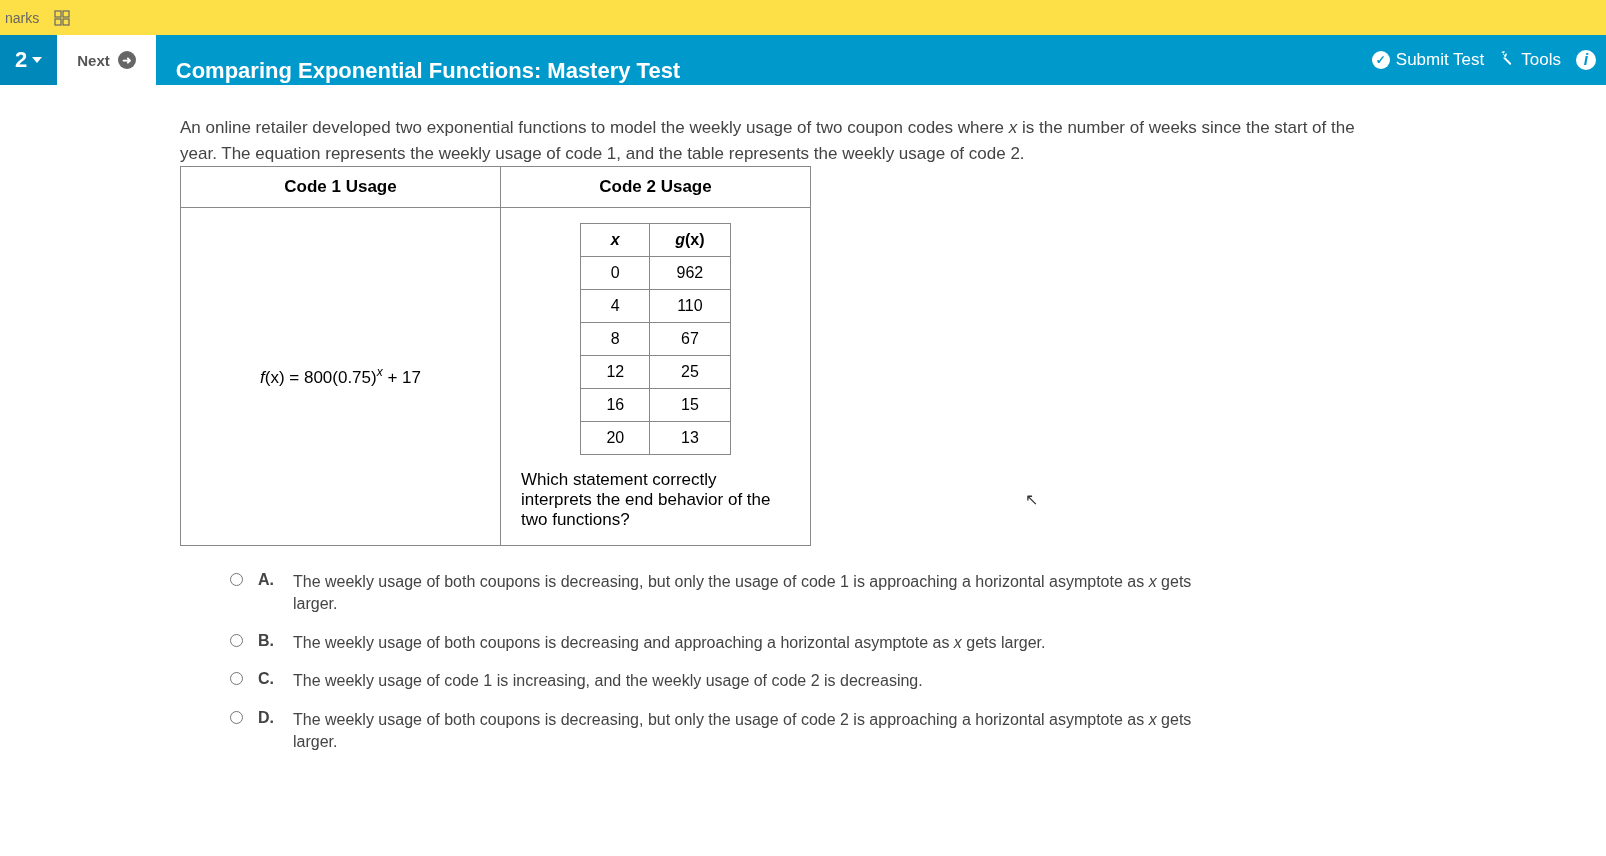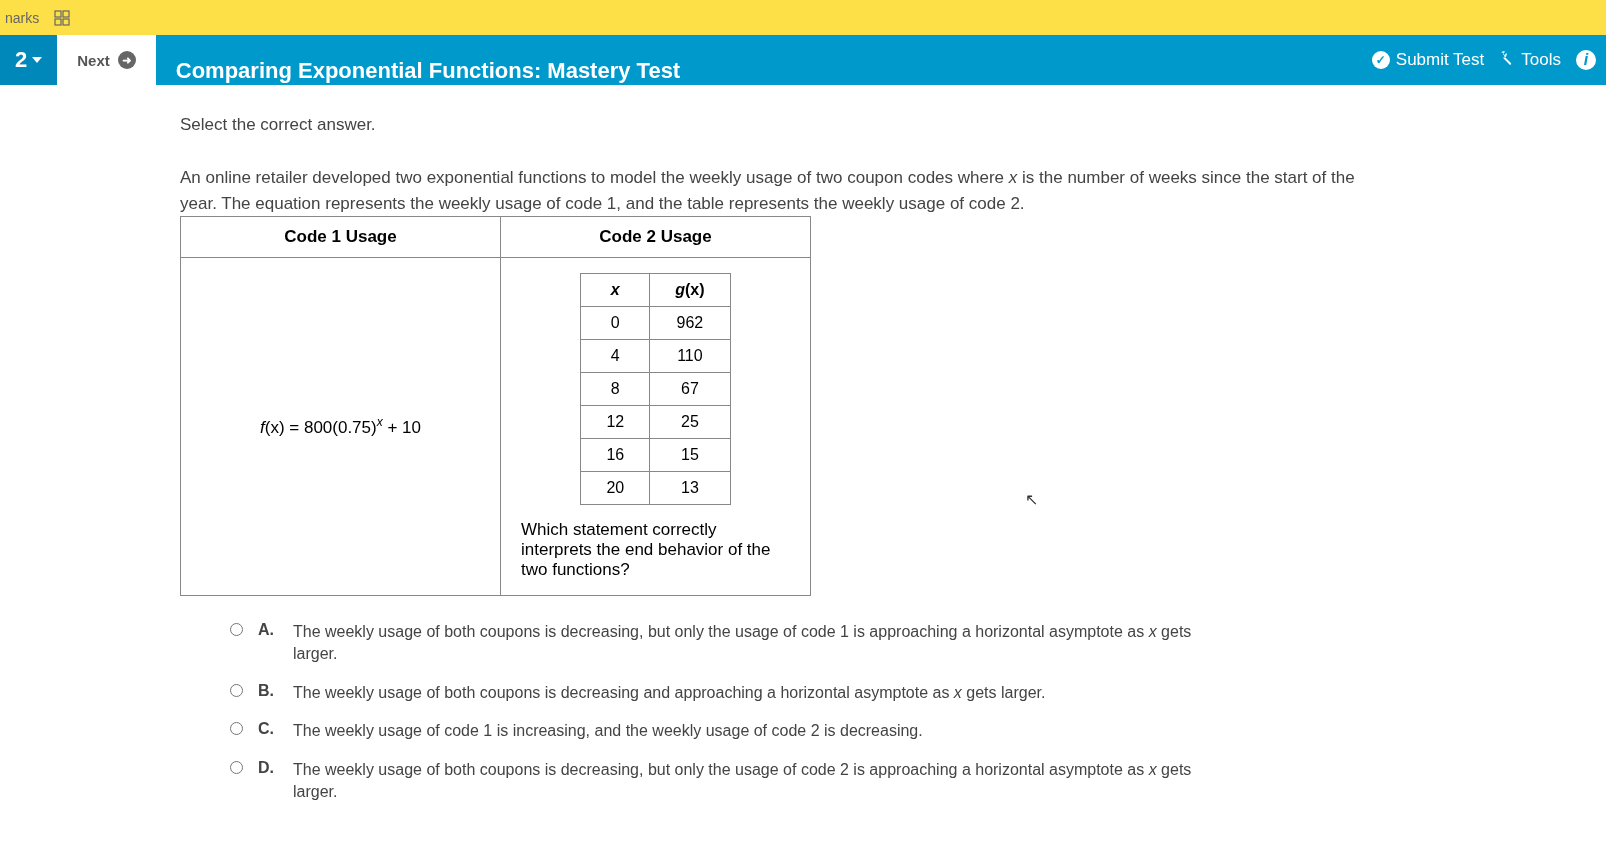--- a/index.html
+++ b/index.html
@@ -51,23 +51,23 @@
       content: "";
       margin-left: 5px;
       border-left: 5px solid transparent;
       border-right: 5px solid transparent;
       border-top: 6px solid white;
     }
     .next-btn {
       background: white;
       color: #555;
       height: 100%;
-      padding: 8px 20px;
-      display: flex;
-      align-items: center;
+      padding: 16px 20px;
+      display: flex;
+      align-items: flex-end;
       font-size: 15px;
       font-weight: bold;
       gap: 8px;
       cursor: pointer;
     }
     .arrow-circle {
       background: #666;
       color: white;
       width: 18px;
       height: 18px;
@@ -257,36 +257,35 @@
             <path d="M13.7 2.3c-1-1-2.5-1.2-3.7-.6l2.2 2.2-1.4 1.4L8.6 3.1c-.6 1.2-.4 2.7.6 3.7.8.8 2 1.1 3.1.8l-6.8 6.8c-.4.4-1 .4-1.4 0s-.4-1 0-1.4l6.8-6.8c-.3-1.1 0-2.3.8-3.1z" fill="white" transform="scale(-1,1) translate(-16,0)"></path>
           </svg>
       </span>
       <span>Tools</span>
     </div>
     <span class="info-icon">i</span>
   </div>
 </div>
 
 <div class="content">
-  <div class="instruction">Select the correct answer.</div>
 
   <div class="problem-text">
     <span>An online retailer developed two exponential functions to model the weekly usage of two coupon codes where </span><span class="var">x</span><span> is the number of weeks since the start of the year. The equation represents the weekly usage of code 1, and the table represents the weekly usage of code 2.</span>
   </div>
 
   <table class="outer-table">
     <tbody>
         <tr>
       <th class="code1-col">Code 1 Usage</th>
       <th class="code2-col">Code 2 Usage</th>
     </tr>
     <tr>
       <td class="cell code1-col">
         <div class="equation">
-          <span>f</span><span style="font-style:normal">(x)</span><span style="font-style:normal"> = 800(0.75)</span><sup>x</sup><span style="font-style:normal"> + 10</span>
+          <span>f</span><span style="font-style:normal">(x)</span><span style="font-style:normal"> = 800(0.75)</span><sup>x</sup><span style="font-style:normal"> + 17</span>
         </div>
       </td>
       <td class="cell code2-col">
         <table class="inner-table">
           <tbody>
                 <tr>
             <th><span style="font-style:italic">x</span></th>
             <th><span style="font-style:italic">g</span><span>(x)</span></th>
           </tr>
           <tr>

